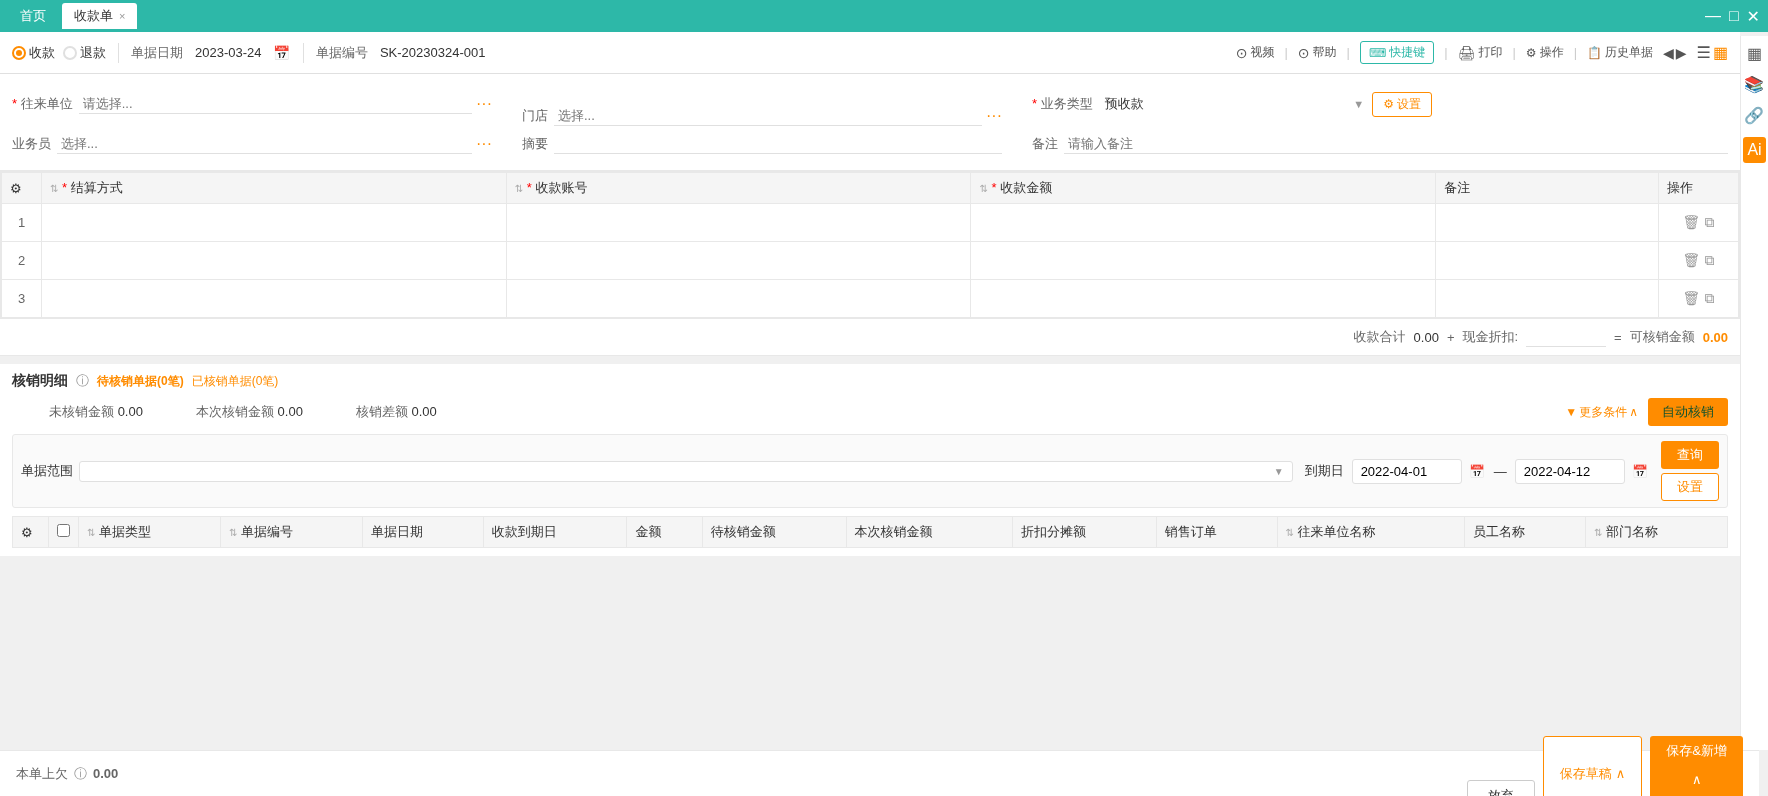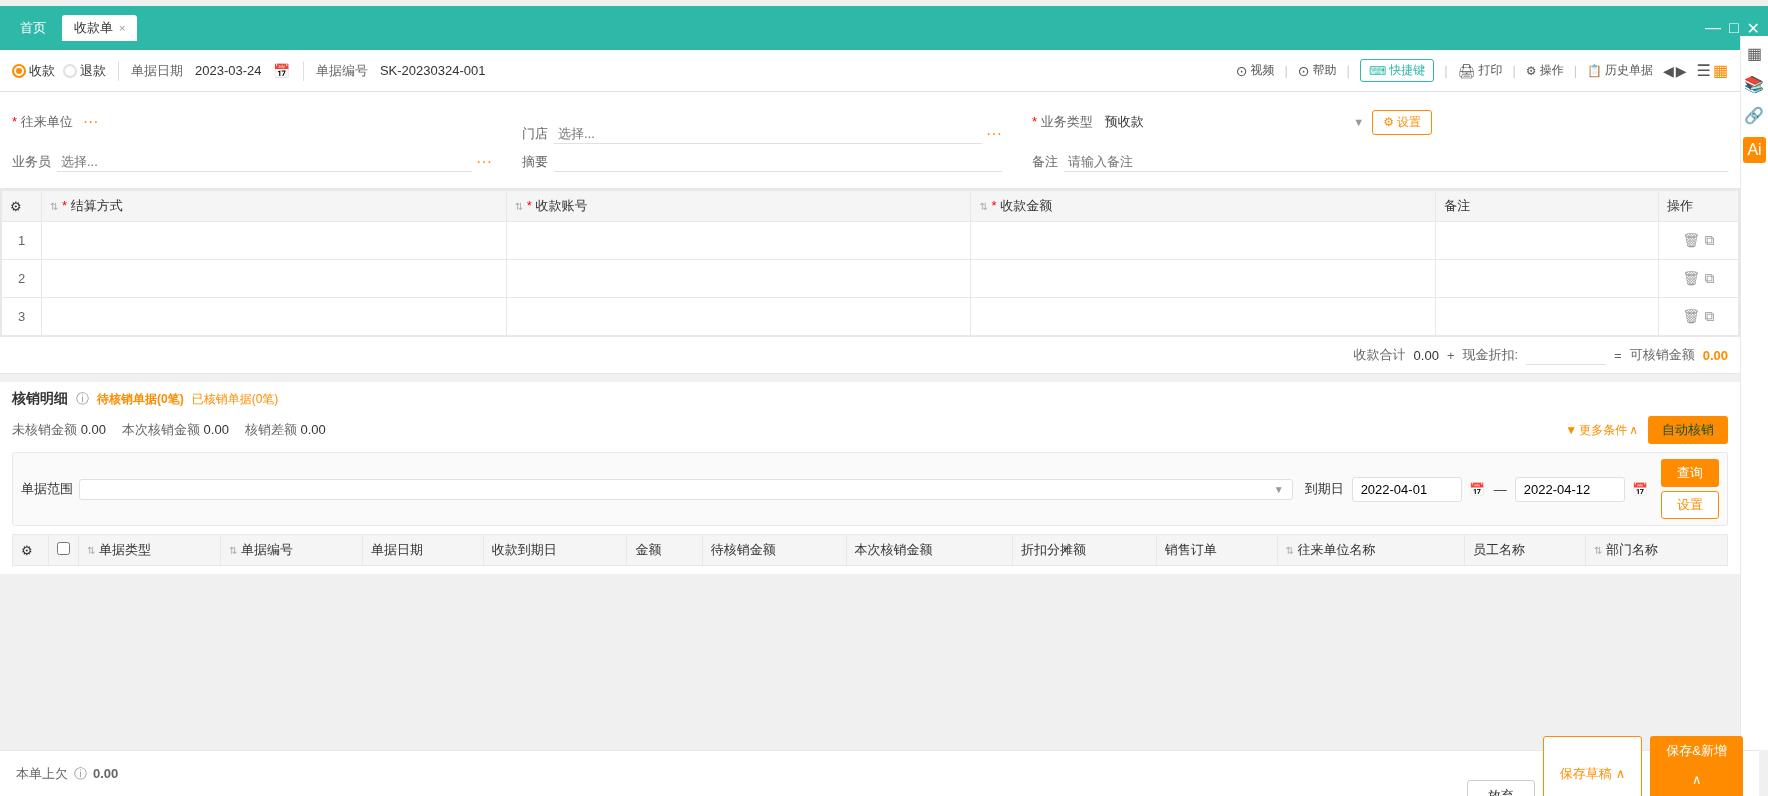--- a/index.html
+++ b/index.html
@@ -3,24 +3,23 @@
   <meta charset="utf-8">
   <style>
     * { box-sizing: border-box; margin: 0; padding: 0; }
     body { font-family: 'Microsoft YaHei', sans-serif; font-size: 13px; background: #f0f0f0; color: #333; height: 796px; overflow: hidden; }
 
     
     .tab-bar {
       display: flex;
       align-items: center;
       background: #2db8a8;
-      height: 44px;
+      height: 32px;
       padding: 0 8px;
       justify-content: space-between;
-      margin-top: 6px;
     }
     .tab-bar-left { display: flex; align-items: center; gap: 4px; }
     .tab-home {
       color: #fff;
       padding: 4px 12px;
       font-size: 13px;
       cursor: pointer;
       border-radius: 3px 3px 0 0;
     }
     .tab-active {
@@ -175,21 +174,21 @@
       padding: 8px 12px;
     }
     .section-header { display: flex; align-items: center; gap: 8px; margin-bottom: 8px; }
     .section-title { font-size: 14px; font-weight: bold; color: #333; }
     .section-icon { color: #999; font-size: 13px; cursor: pointer; }
     .tab-link { color: #ff8c00; cursor: pointer; font-size: 12px; }
     .tab-link.active { font-weight: bold; }
 
     
     .stats-row { display: flex; align-items: center; gap: 16px; margin-bottom: 8px; font-size: 13px; }
-    .stats-item { color: #666; }
+    .stats-item { color: #666; margin-left: 37px; }
     .stats-value { color: #333; }
     .more-conditions { color: #ff8c00; cursor: pointer; font-size: 12px; display: flex; align-items: center; gap: 2px; }
     .auto-offset-btn {
       background: #ff8c00;
       color: #14532d;
       border: none;
       padding: 5px 14px;
       border-radius: 3px;
       cursor: pointer;
       font-size: 13px;
@@ -429,20 +428,21 @@
   </div>
 
   <div class="form-area">
 
     <div class="form-row">
       <div class="form-field" style="max-width: 480px;">
         <span class="form-field-label">
           <span class="required">* </span>
           <span>往来单位</span>
         </span>
+        <input class="form-input" type="text" placeholder="请选择..." style="">
         <span class="ellipsis-btn">···</span>
       </div>
       <div class="field-separator"></div>
       <div class="form-field" style="max-width: 480px; margin-top: 24px;">
         <span class="form-field-label">门店</span>
         <input class="form-input" type="text" placeholder="选择..." style="">
         <span class="ellipsis-btn">···</span>
       </div>
       <div class="field-separator"></div>
       <div class="form-field" style="max-width: 400px;">

